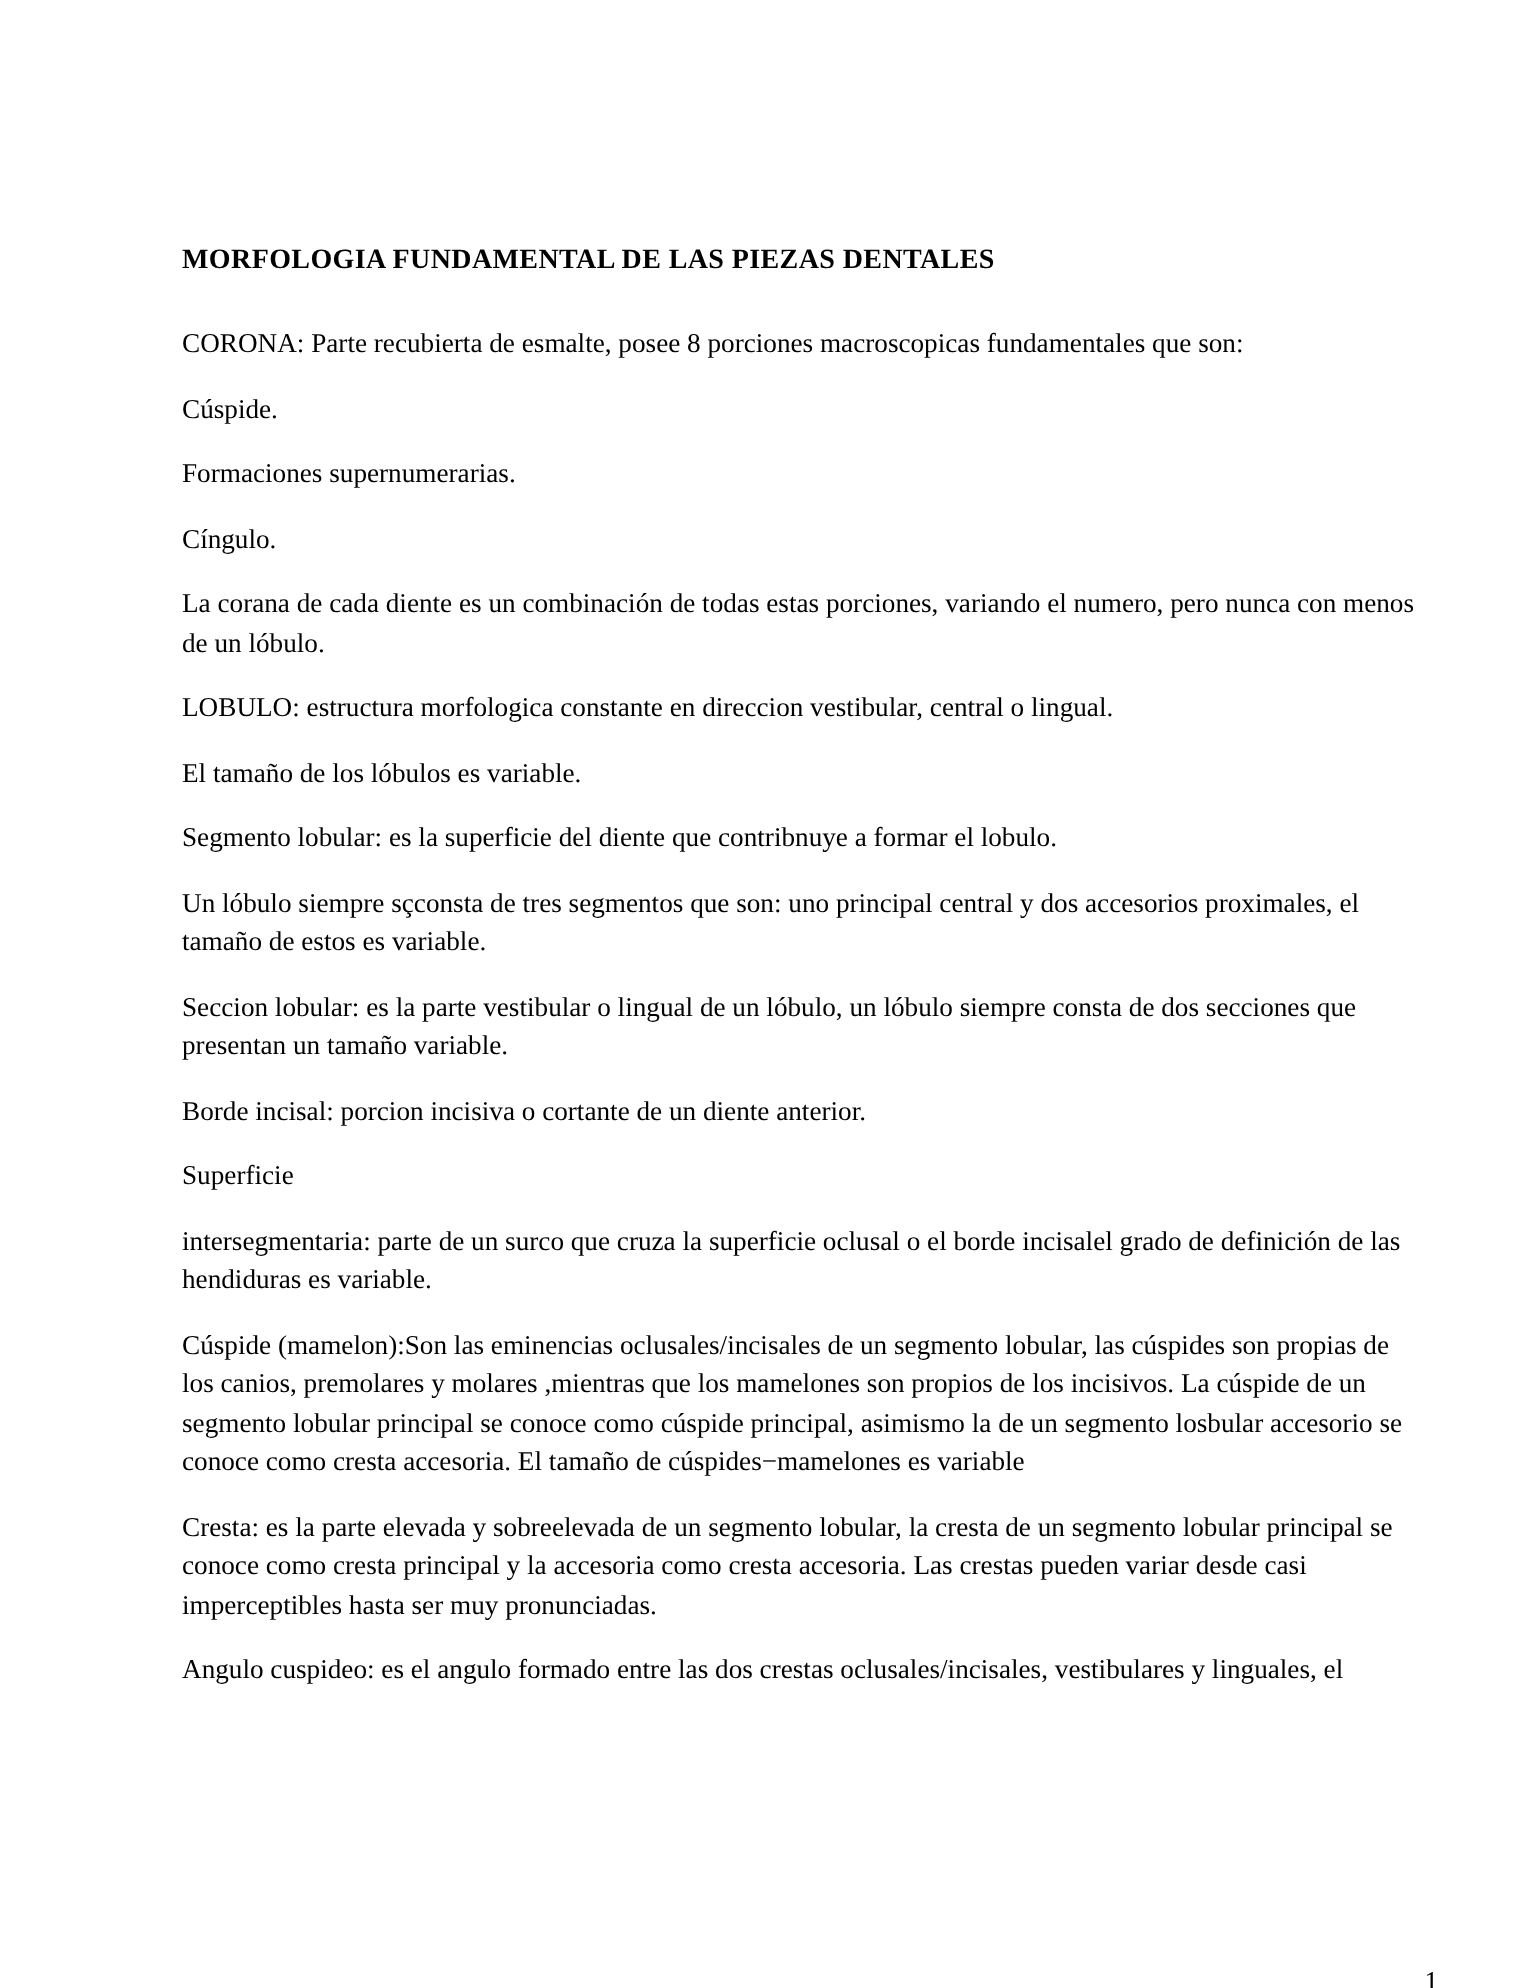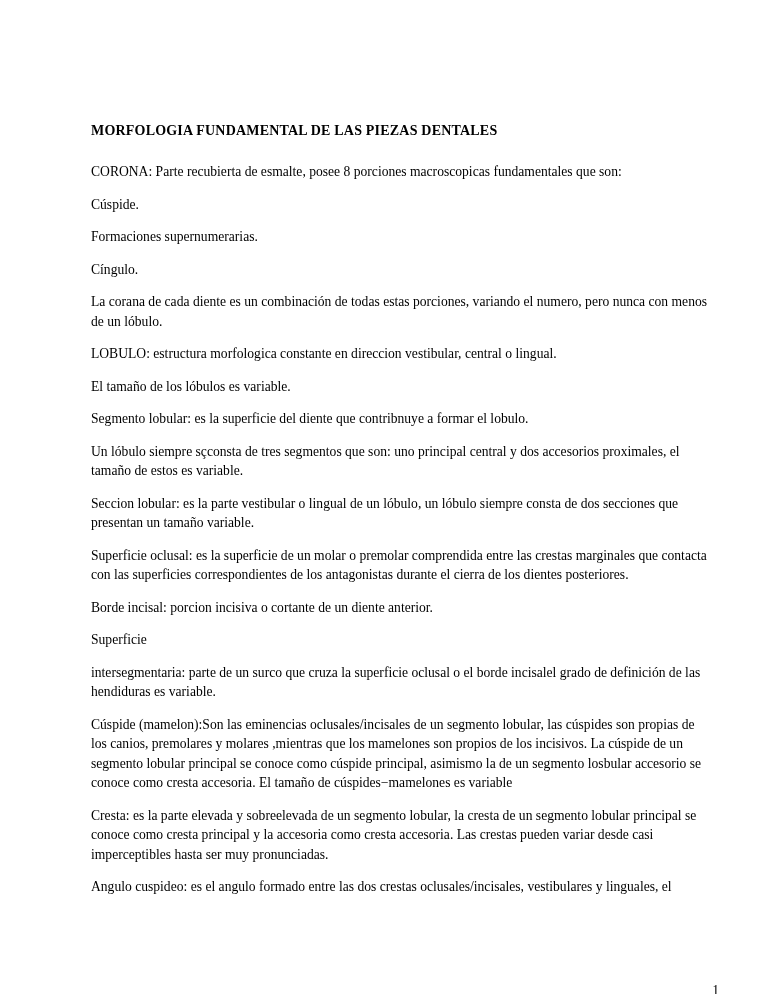--- a/index.html
+++ b/index.html
@@ -49,21 +49,20 @@
   <p class="doc-paragraph">CORONA: Parte recubierta de esmalte, posee 8 porciones macroscopicas fundamentales que son:</p>
   <p class="doc-paragraph">Cúspide.</p>
   <p class="doc-paragraph">Formaciones supernumerarias.</p>
   <p class="doc-paragraph">Cíngulo.</p>
   <p class="doc-paragraph">La corana de cada diente es un combinación de todas estas porciones, variando el numero, pero nunca con menos de un lóbulo.</p>
   <p class="doc-paragraph">LOBULO: estructura morfologica constante en direccion vestibular, central o lingual.</p>
   <p class="doc-paragraph">El tamaño de los lóbulos es variable.</p>
   <p class="doc-paragraph">Segmento lobular: es la superficie del diente que contribnuye a formar el lobulo.</p>
   <p class="doc-paragraph">Un lóbulo siempre sçconsta de tres segmentos que son: uno principal central y dos accesorios proximales, el tamaño de estos es variable.</p>
   <p class="doc-paragraph">Seccion lobular: es la parte vestibular o lingual de un lóbulo, un lóbulo siempre consta de dos secciones que presentan un tamaño variable.</p>
-  <p class="doc-paragraph">Superficie oclusal: es la superficie de un molar o premolar comprendida entre las crestas marginales que contacta con las superficies correspondientes de los antagonistas durante el cierra de los dientes posteriores.</p>
   <p class="doc-paragraph">Borde incisal: porcion incisiva o cortante de un diente anterior.</p>
   <p class="doc-paragraph">Superficie</p>
   <p class="doc-paragraph">intersegmentaria: parte de un surco que cruza la superficie oclusal o el borde incisalel grado de definición de las hendiduras es variable.</p>
   <p class="doc-paragraph">Cúspide (mamelon):Son las eminencias oclusales/incisales de un segmento lobular, las cúspides son propias de los canios, premolares y molares ,mientras que los mamelones son propios de los incisivos. La cúspide de un segmento lobular principal se conoce como cúspide principal, asimismo la de un segmento losbular accesorio se conoce como cresta accesoria. El tamaño de cúspides−mamelones es variable</p>
   <p class="doc-paragraph">Cresta: es la parte elevada y sobreelevada de un segmento lobular, la cresta de un segmento lobular principal se conoce como cresta principal y la accesoria como cresta accesoria. Las crestas pueden variar desde casi imperceptibles hasta ser muy pronunciadas.</p>
   <p class="doc-paragraph">Angulo cuspideo: es el angulo formado entre las dos crestas oclusales/incisales, vestibulares y linguales, el</p>
 
   <div class="page-number">1</div>
 
 </div>

